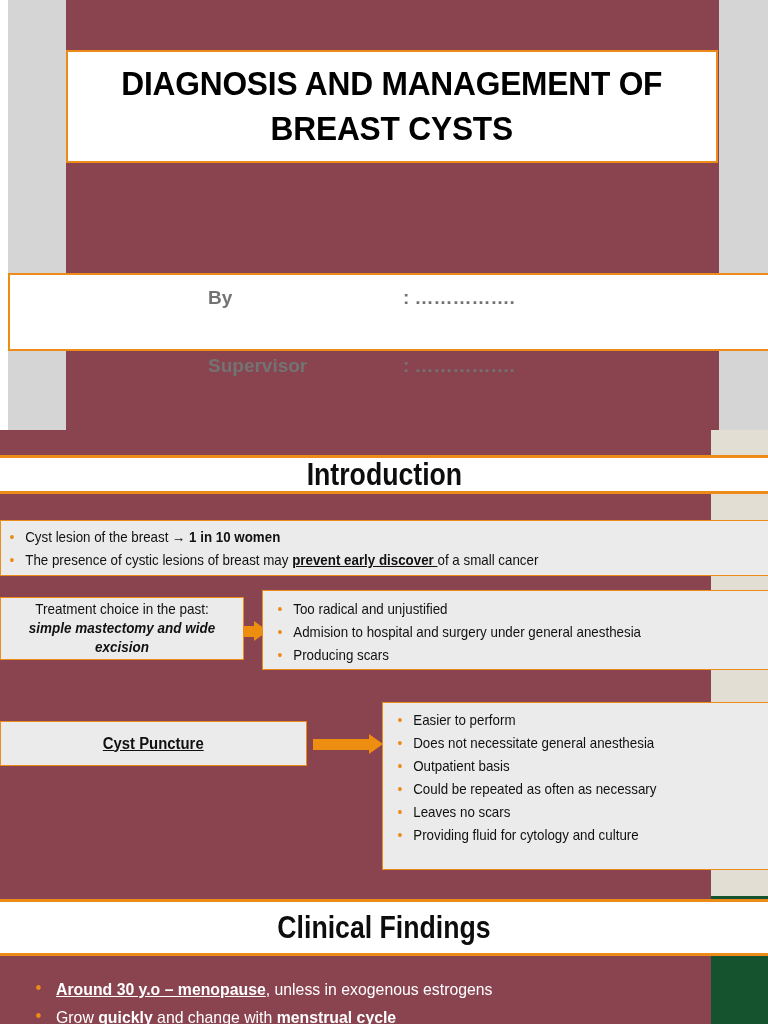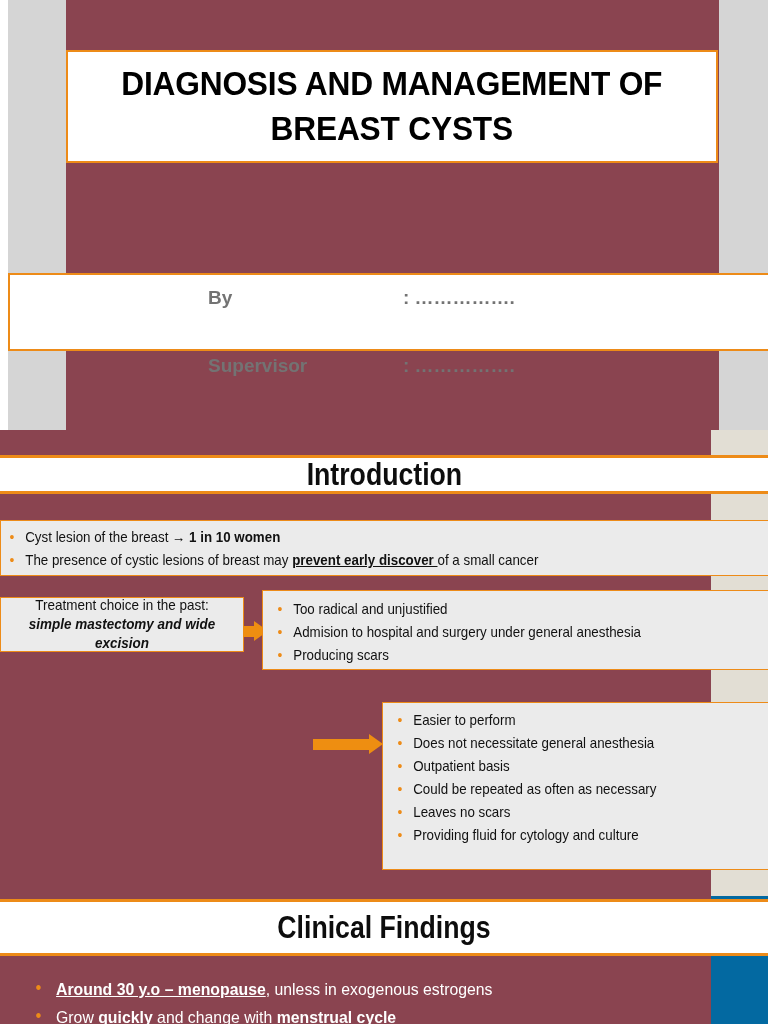--- a/index.html
+++ b/index.html
@@ -35,21 +35,21 @@
   .gbox{background:#ebebeb;border:1.5px solid #ed8b18;box-sizing:border-box;position:absolute;}
 
   .blist{list-style:none;margin:0;padding:0;}
   .blist li{position:relative;padding-left:22px;margin:0 0 7px 0;
       font-family:"Liberation Sans",sans-serif;font-size:14.5px;color:#111;white-space:nowrap;
       transform:scaleX(0.92);transform-origin:left center;}
   .blist li:last-child{margin-bottom:0;}
   .blist li:before{content:"\2022";position:absolute;left:5px;top:-1px;color:#ed8b18;font-size:15px;}
 
   .s2-b1{left:0;top:90px;width:775px;height:56px;padding:8px 0 0 4px;}
-  .s2-b2-left{left:0;top:167px;width:244px;height:55px;
+  .s2-b2-left{left:0;top:167px;width:244px;height:63px;
       display:flex;align-items:center;justify-content:center;text-align:center;padding:0 15px;}
   .s2-b2-left .t{font-family:"Liberation Sans",sans-serif;font-size:14.5px;color:#111;line-height:1.3;
       transform:scaleX(0.93);transform-origin:center;}
   .s2-b2-left .t b{font-style:italic;font-weight:bold;}
   .s2-b2-right{left:262px;top:160px;width:520px;height:80px;padding:10px 0 0 10px;}
   .s2-b3-left{left:0;top:291px;width:307px;height:45px;
       display:flex;align-items:center;justify-content:center;}
   .s2-b3-left .t{font-family:"Liberation Sans",sans-serif;font-size:16px;font-weight:bold;color:#111;
       text-decoration:underline;transform:scaleX(0.93);transform-origin:center;}
   .s2-b3-right{left:382px;top:272px;width:400px;height:168px;padding:9px 0 0 10px;}
@@ -59,21 +59,21 @@
   .arrow .head{position:absolute;width:0;height:0;top:-5px;
       border-top:10px solid transparent;border-bottom:10px solid transparent;border-left:14px solid #ee8e11;}
   .arr1{left:243px;top:196px;}
   .arr1 .shaft{width:12px;}
   .arr1 .head{left:11px;}
   .arr2{left:313px;top:309px;}
   .arr2 .shaft{width:58px;}
   .arr2 .head{left:56px;}
 
   
-  .slide3{position:absolute;left:0;top:896px;width:768px;height:128px;background:#0369a1;overflow:hidden;}
+  .slide3{position:absolute;left:0;top:896px;width:768px;height:128px;background:#14532d;overflow:hidden;}
   .s3-maroon{position:absolute;left:0;top:0;width:711px;height:128px;background:#8a4450;}
   .s3-head{position:absolute;left:0;top:3px;width:768px;height:57px;
       background:#ffffff;border-top:3px solid #ed8b18;border-bottom:3px solid #ed8b18;
       box-sizing:border-box;display:flex;align-items:center;justify-content:center;}
   .s3-head-txt{font-family:"Liberation Sans",sans-serif;font-weight:bold;font-size:31px;color:#0d0d0d;
       transform:scaleX(0.86);transform-origin:center;}
   .s3-list{position:absolute;left:18px;top:72px;width:740px;list-style:none;margin:12px;padding:0;}
   .s3-list li{position:relative;padding-left:28px;margin-bottom:8px;
       font-family:"Liberation Sans",sans-serif;font-size:17px;color:#ffffff;white-space:nowrap;
       transform:scaleX(0.93);transform-origin:left center;}
@@ -128,20 +128,23 @@
         <div class="head"></div>
     </div>
     <div class="gbox s2-b2-right">
       <ul class="blist">
         <li>Too radical and unjustified</li>
         <li>Admision to hospital and surgery under general anesthesia</li>
         <li>Producing scars</li>
       </ul>
     </div>
 
+    <div class="gbox s2-b3-left">
+      <div class="t">Cyst Puncture</div>
+    </div>
     <div class="arrow arr2">
       <div class="shaft"></div>
         <div class="head"></div>
     </div>
     <div class="gbox s2-b3-right">
       <ul class="blist">
         <li>Easier to perform</li>
         <li>Does not necessitate general anesthesia</li>
         <li>Outpatient basis</li>
         <li>Could be repeated as often as necessary</li>

